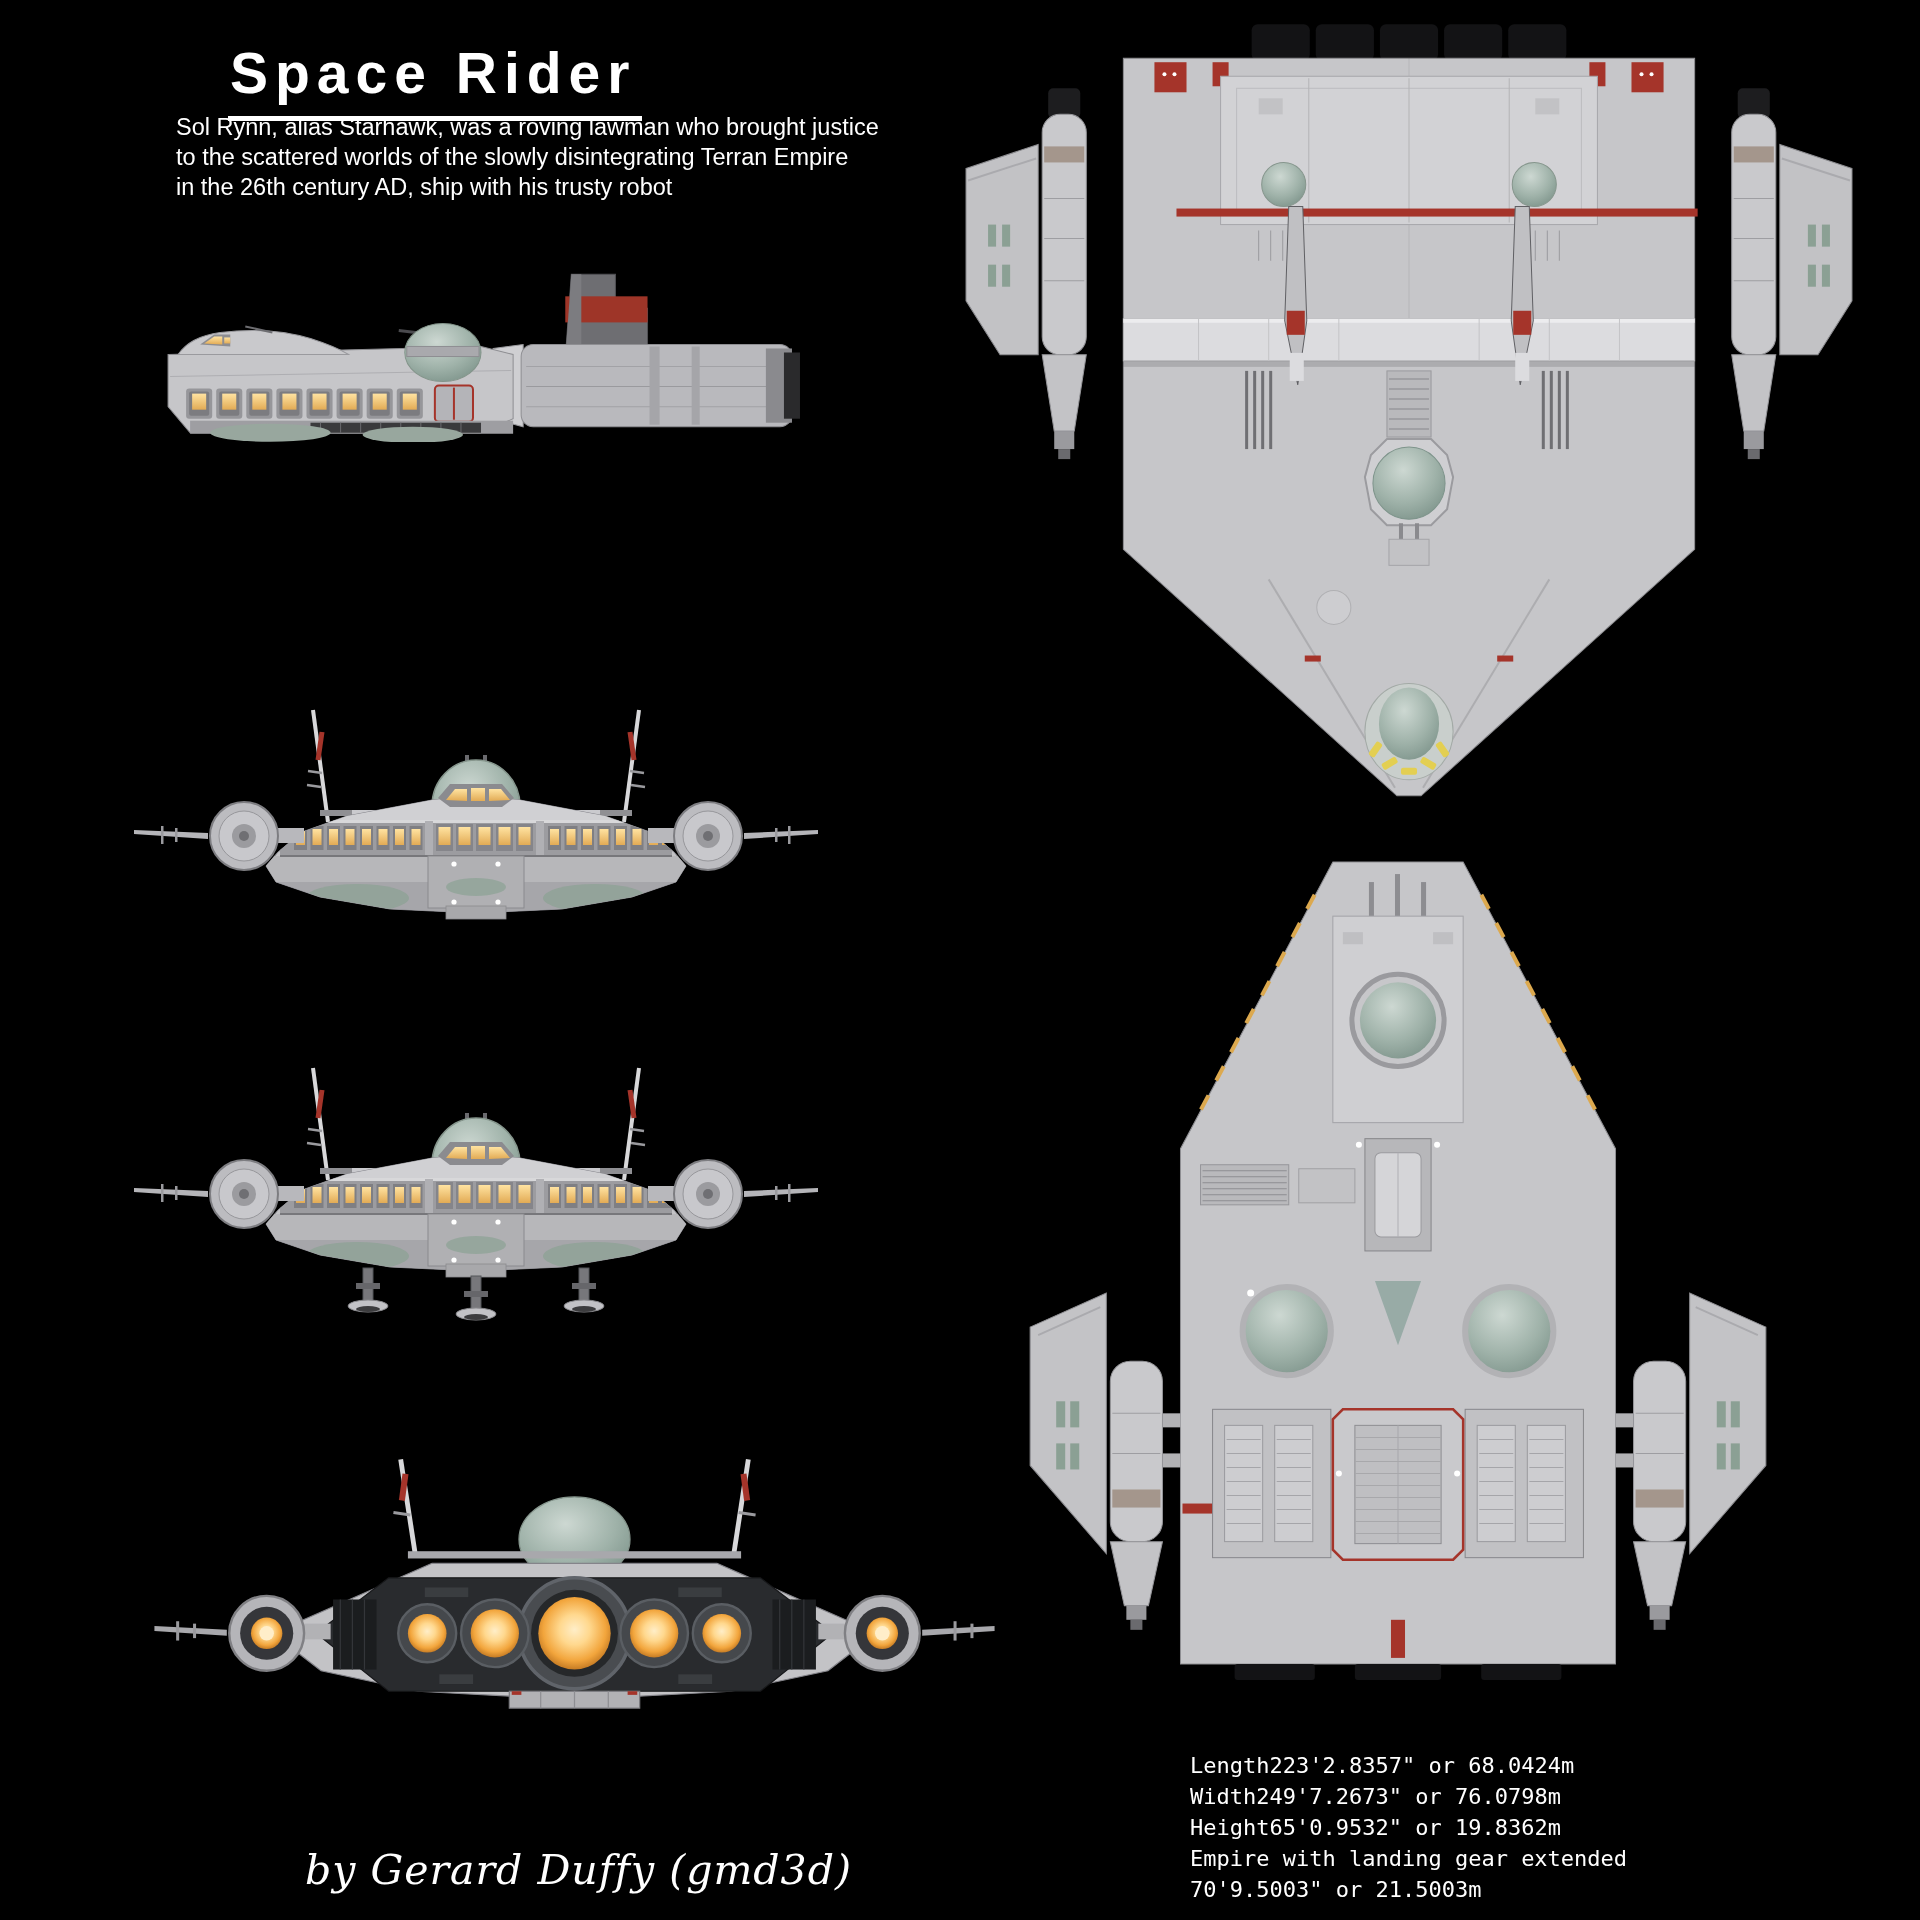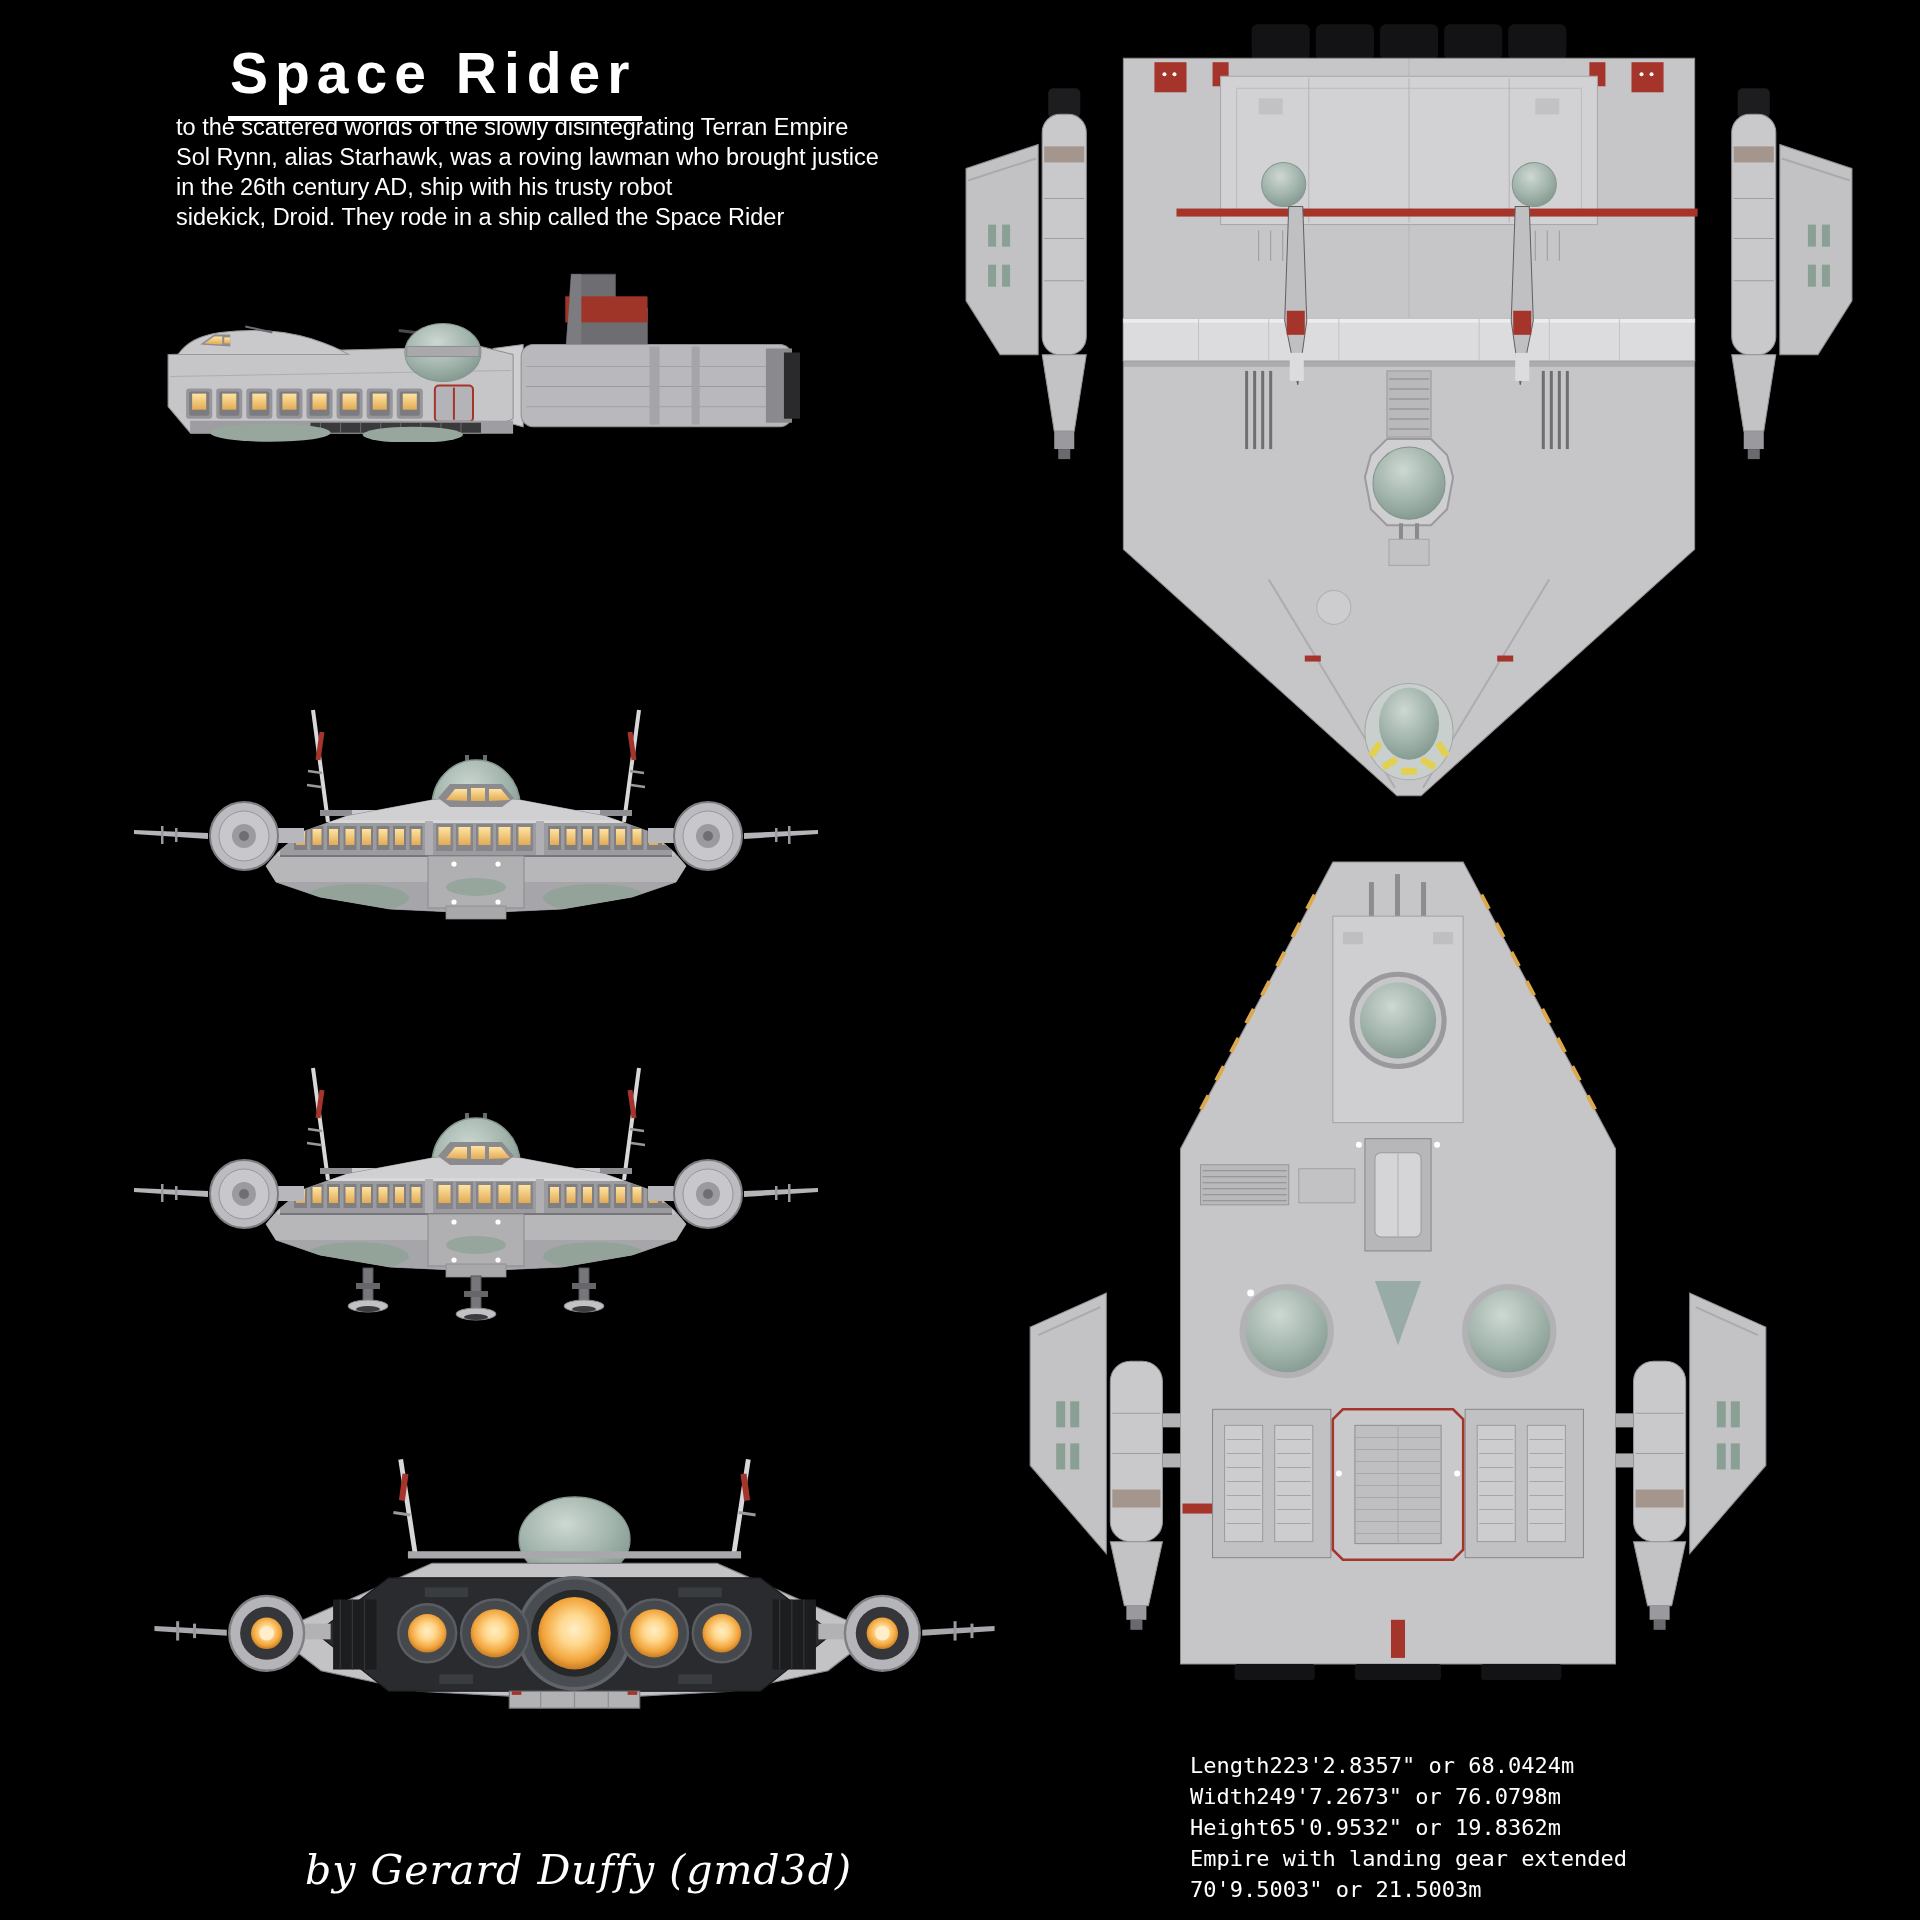--- a/index.html
+++ b/index.html
@@ -204,24 +204,23 @@
         <polygon points="108,688 160,688 146,752 122,752" fill="#c3c3c6" stroke="#96969a"></polygon>
         <rect x="124" y="752" width="20" height="14" fill="#9a9a9e"></rect>
         <rect x="128" y="766" width="12" height="10" fill="#6a6a6e"></rect>
       </g>
     </defs>
   </svg>
 
   <div class="abs" id="title">Space Rider</div>
 
   <div class="abs" id="desc">
+    <div>Sol Rynn, alias Starhawk, was a roving lawman who brought justice</div>
     <div>to the scattered worlds of the slowly disintegrating Terran Empire</div>
-    <div>Sol Rynn, alias Starhawk, was a roving lawman who brought justice</div>
     <div>in the 26th century AD, ship with his trusty robot</div>
-    <div>sidekick, Droid. They rode in a ship called the Space Rider</div>
   </div>
 
   <svg class="abs" style="left:150px;top:266px" width="652" height="176" viewBox="0 0 650 175">
 
     <g>
       <polygon points="420,8 464,8 464,42 496,42 496,92 414,92" fill="#6e6e72" stroke="#515155"></polygon>
       <rect x="414" y="30" width="82" height="26" fill="#9e3528"></rect>
       <polygon points="420,8 430,8 430,92 414,92" fill="#7c7c80"></polygon>
     </g>
 

